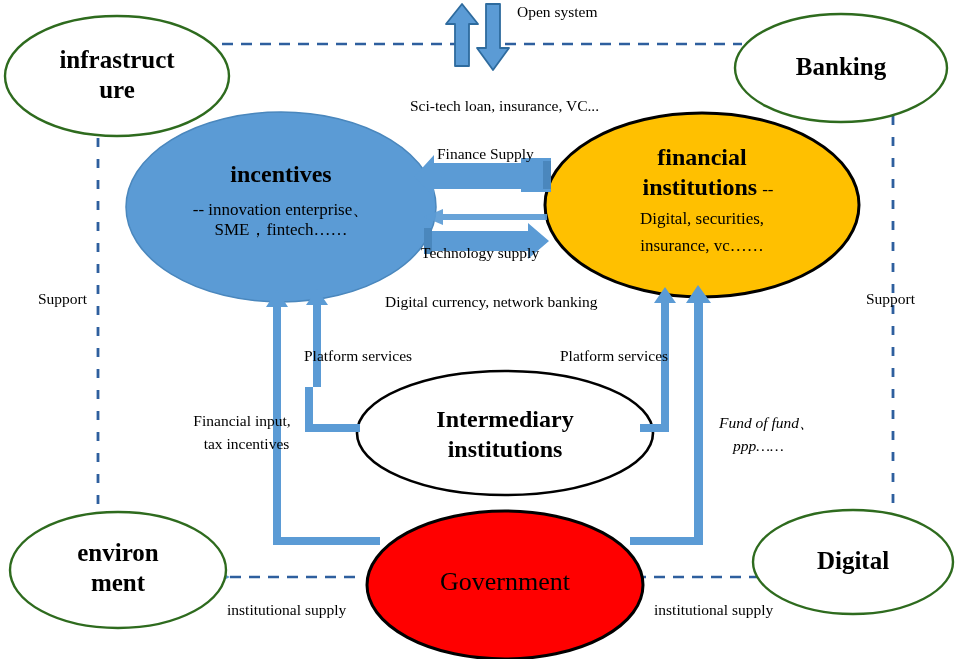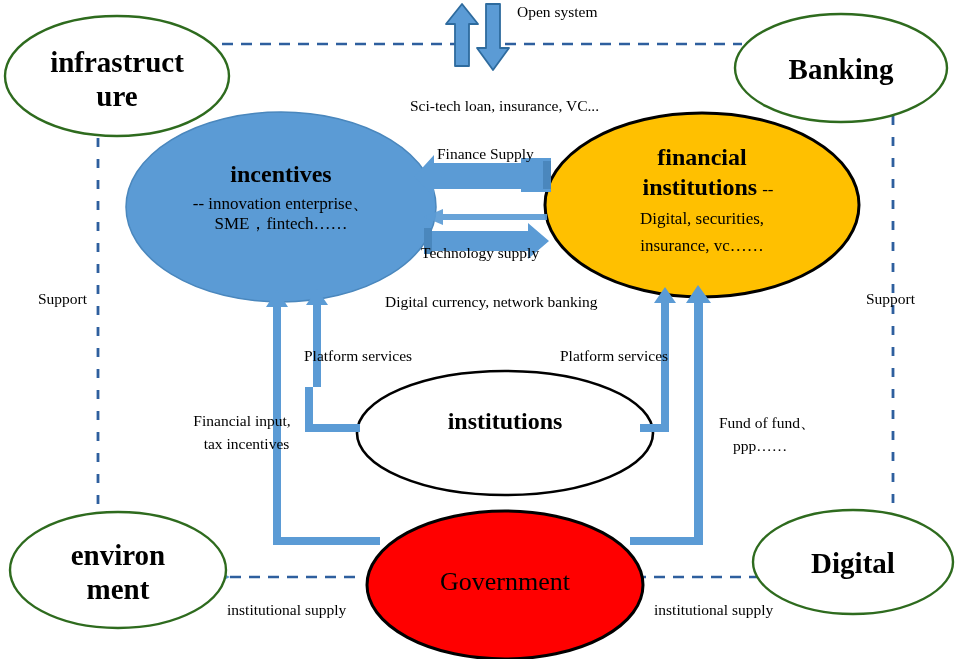--- a/index.html
+++ b/index.html
@@ -24,21 +24,21 @@
   }
   .node-label {
     position: absolute;
     text-align: center;
     color: #000000;
     line-height: 1.18;
     pointer-events: none;
   }
   .outer-node-label {
     font-weight: bold;
-    font-size: 29px;
+    font-size: 25px;
   }
   .ellipse-title {
     font-weight: bold;
     font-size: 24px;
   }
   .ellipse-sub {
     font-weight: normal;
     font-size: 17px;
   }
   .edge-label {
@@ -124,34 +124,35 @@
     <div>environ</div>
     <div>ment</div>
   </div>
 
   <div class="node-label outer-node-label" style="left:753px; top:546px; width:200px;">
     <div>Digital</div>
   </div>
 
   <div class="node-label" style="left:131px; top:160px; width:300px;">
     <div class="ellipse-title">incentives</div>
-    <div class="ellipse-sub" style="margin-top:6px;">-- innovation enterprise、</div>
+    <div class="ellipse-sub" style="margin-top:12px;">-- innovation enterprise、</div>
     <div class="ellipse-sub" style="">SME，fintech……</div>
   </div>
 
   <div class="node-label" style="left:552px; top:143px; width:300px;">
     <div class="ellipse-title">financial</div>
     <div style="margin-top:2px;margin-left:12px;">
       <span class="ellipse-title">institutions</span><span style="font-size:17px; font-weight:normal; padding-left:5px;">--</span>
     </div>
     <div class="ellipse-sub" style="margin-top:7px;">Digital, securities,</div>
     <div class="ellipse-sub" style="margin-top:7px;">insurance, vc……</div>
   </div>
 
   <div class="node-label" style="left:355px; top:405px; width:300px;">
+    <div class="ellipse-title">Intermediary</div>
     <div class="ellipse-title" style="margin-top:2px;">institutions</div>
   </div>
 
   <div class="node-label" style="left:355px; top:567px; width:300px;">
     <div style="font-size:26px; font-weight:normal;">Government</div>
   </div>
 
   <div class="edge-label" style="left:517px; top:0px; width:200px; text-align:left;">
     <span>Open system</span>
   </div>
@@ -186,21 +187,21 @@
 
   <div class="edge-label" style="left:866px; top:287px; width:120px; text-align:left;">
     <span>Support</span>
   </div>
 
   <div class="edge-label two-line" style="left:152px; top:409px; width:180px; text-align:center;">
     <div>Financial input,</div>
     <div style="padding-left:9px;">tax incentives</div>
   </div>
 
-  <div class="edge-label two-line" style="left:719px; top:411px; width:190px; text-align:left;">
+  <div class="edge-label two-line" style="left:719px; top:411px; width:190px; text-align:left;font-style:italic;">
     <div>Fund of fund、</div>
     <div style="padding-left:14px;">ppp……</div>
   </div>
 
   <div class="edge-label" style="left:227px; top:598px; width:200px; text-align:left;">
     <span>institutional supply</span>
   </div>
 
   <div class="edge-label" style="left:654px; top:598px; width:200px; text-align:left;">
     <span>institutional supply</span>

